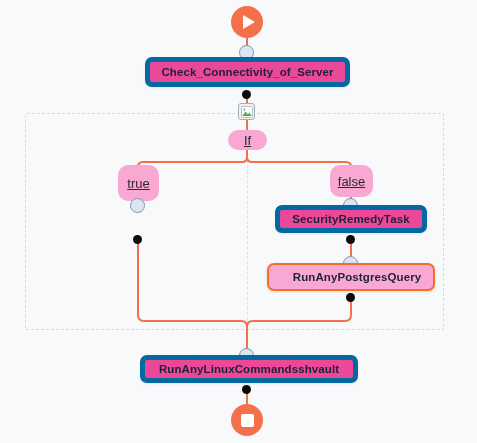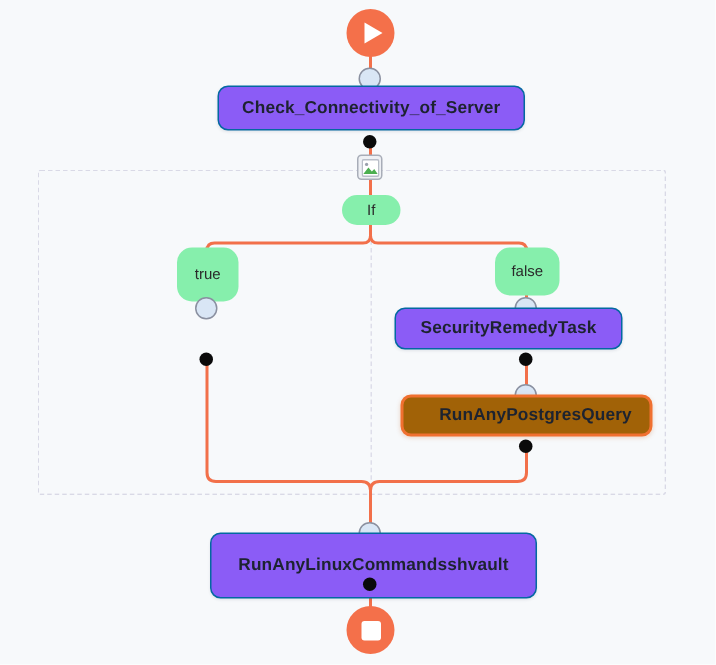--- a/index.html
+++ b/index.html
@@ -36,36 +36,36 @@
   .group-divider {
     position: absolute;
     border-left: 1px dashed #dedeea;
     box-sizing: border-box;
   }
 
   
   .node {
     position: absolute;
     box-sizing: border-box;
-    background: #8b5cf6;
-    border: 1px solid #0369a1;
+    background: #ec4899;
+    border: 5px solid #0369a1;
     border-radius: 7px;
     display: flex;
     align-items: center;
     justify-content: center;
     color: #1d2330;
     font-size: 11.5px;
     font-weight: bold;
     letter-spacing: 0.1px;
     box-shadow: 0 1px 2px rgba(40,50,80,0.10);
     white-space: nowrap;
   }
   .node.selected {
     border: 2px solid #f07030;
-    background: #a16207;
+    background: #f9a8d4;
     box-shadow: 0 1px 3px rgba(200,110,50,0.25);
     padding-left: 12px;
   }
   .node-label { pointer-events: none; }
 
   
   .port-in {
     position: absolute;
     width: 15px; height: 15px;
     border-radius: 50%;
@@ -100,28 +100,29 @@
   .stop-sq {
     width: 13px; height: 13px;
     background: #ffffff;
     border-radius: 2px;
   }
 
   
   .pill {
     position: absolute;
     box-sizing: border-box;
-    background: #86efac;
+    background: #f9a8d4;
     border-radius: 10px;
     display: flex;
     align-items: center;
     justify-content: center;
     color: #2a2a2a;
-    font-size: 10px;
+    font-size: 13px;
     white-space: nowrap;
+    text-decoration: underline;
   }
 
   
   .badge-icon {
     position: absolute;
     width: 17px; height: 17px;
     box-sizing: border-box;
     background: #eef0f4;
     border: 1.5px solid #a8adb8;
     border-radius: 3px;
@@ -191,33 +192,33 @@
   </div>
 
   <div class="pill" style="left:330px; top:165px; width:43px; height:32px;">
     <span>false</span>
   </div>
 
   <div class="port-in" style="left:130px; top:198px;"></div>
   <div class="port-out" style="left:133px; top:235px;"></div>
 
   <div class="port-in" style="left:343px; top:198px;"></div>
-  <div class="node" style="left:263px; top:205px; width:152px; height:28px;">
+  <div class="node" style="left:275px; top:205px; width:152px; height:28px;">
     <span class="node-label">SecurityRemedyTask</span>
   </div>
   <div class="port-out" style="left:346px; top:235px;"></div>
 
   <div class="port-in" style="left:343px; top:256px;"></div>
   <div class="node selected" style="left:267px; top:263px; width:168px; height:28px;">
     <span class="node-label">RunAnyPostgresQuery</span>
   </div>
   <div class="port-out" style="left:346px; top:293px;"></div>
 
   <div class="port-in" style="left:239px; top:348px;"></div>
-  <div class="node" style="left:140px; top:355px; width:218px; height:44px;">
+  <div class="node" style="left:140px; top:355px; width:218px; height:28px;">
     <span class="node-label">RunAnyLinuxCommandsshvault</span>
   </div>
   <div class="port-out" style="left:242px; top:385px;"></div>
 
   <div class="terminal" style="left:231px; top:404px;">
     <div class="stop-sq"></div>
   </div>
 
 </div>
 

